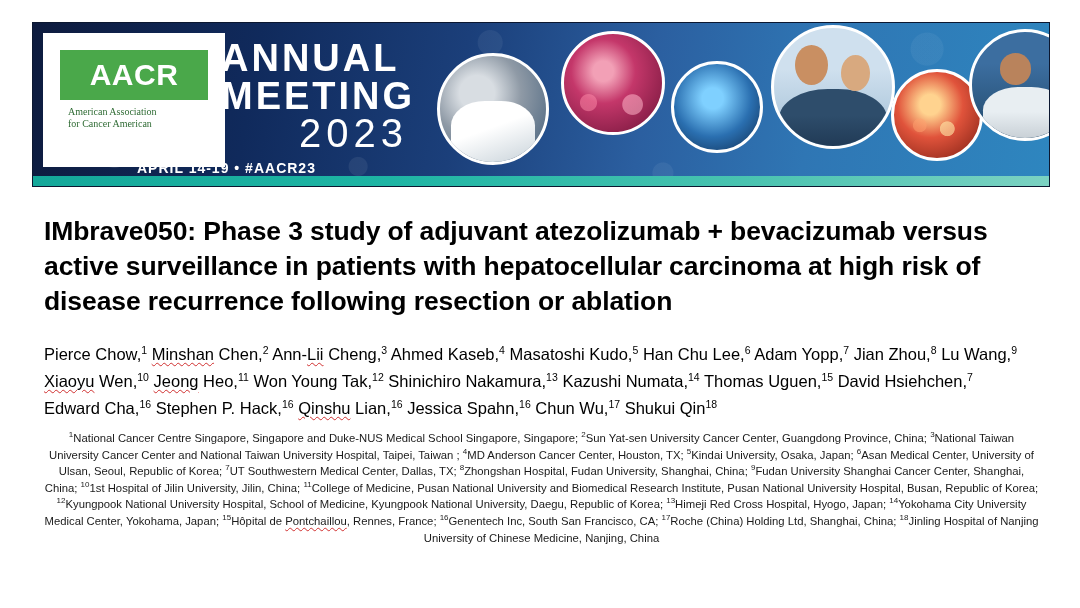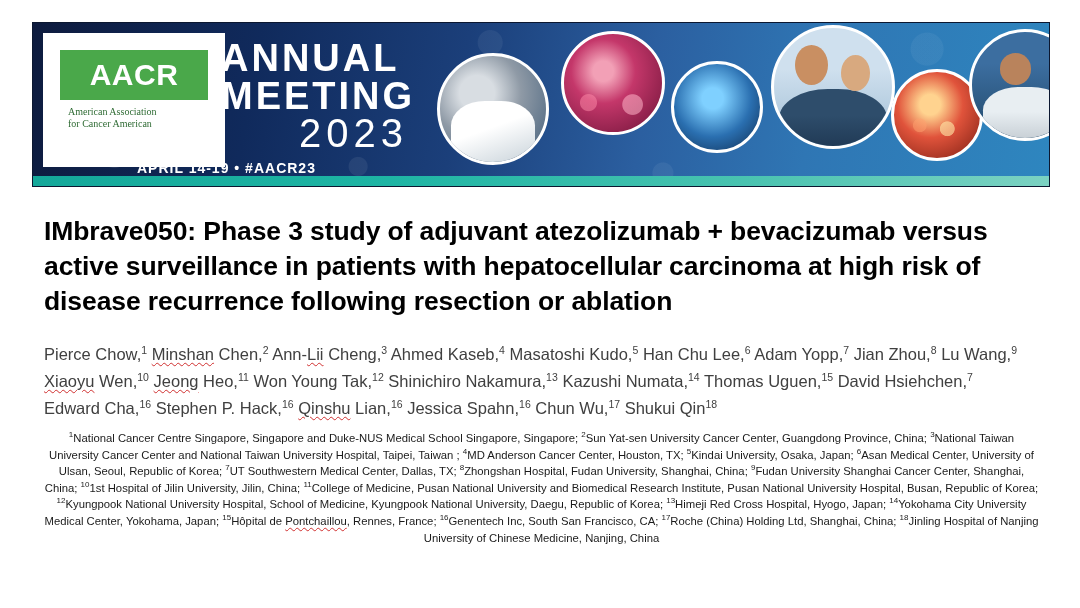--- a/index.html
+++ b/index.html
@@ -173,21 +173,21 @@
   }
 
   
   .authors {
     position: absolute;
     left: 44px;
     top: 341px;
     width: 985px;
     font-size: 16.5px;
     line-height: 27px;
-    color: #404040;
+    color: #000000;
   }
   .authors sup {
     font-size: 10.5px;
     vertical-align: super;
     line-height: 0;
   }
   .sp-underline {
     text-decoration: underline;
     text-decoration-color: #d03030;
     text-decoration-style: wavy;

